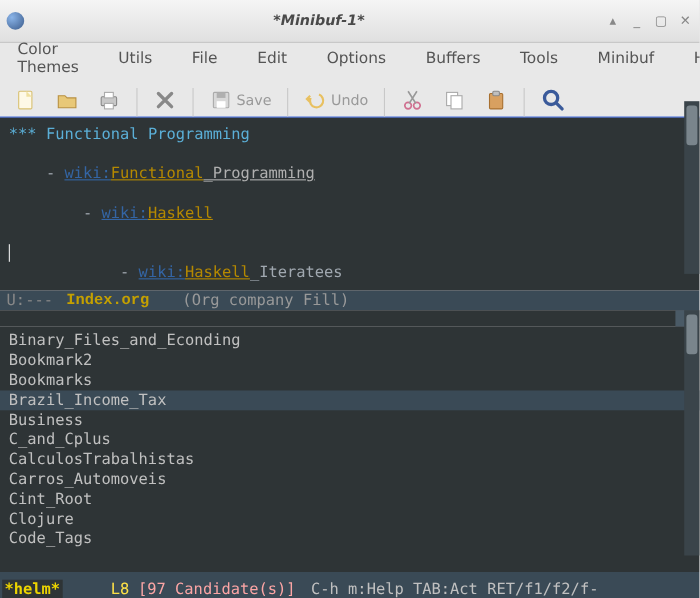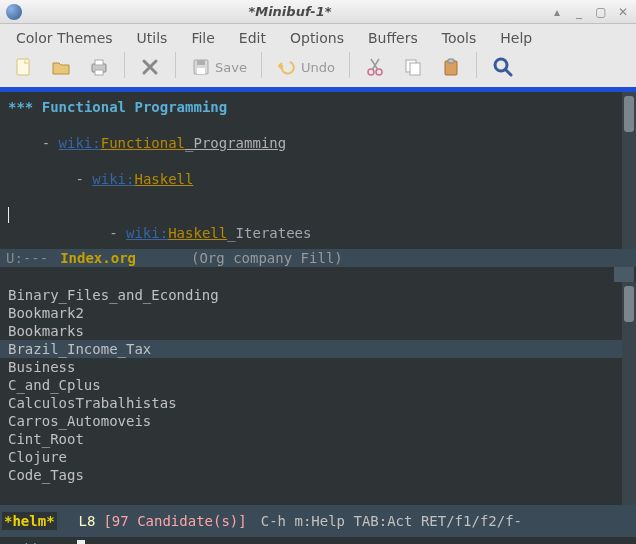--- a/index.html
+++ b/index.html
@@ -7,21 +7,21 @@
       width: 636px;
       height: 544px;
       font-family: "DejaVu Sans", sans-serif;
       font-size: 13px;
       background: #e8e8e8;
       overflow: hidden;
       position: relative;
     }
     
     .titlebar {
-      height: 24px;
+      height: 39px;
       background: linear-gradient(to bottom, #f5f5f5, #e0e0e0);
       display: flex;
       align-items: center;
       padding: 0 6px;
       border-bottom: 1px solid #c0c0c0;
     }
     .titlebar .app-icon {
       width: 16px; height: 16px;
       border-radius: 50%;
       background: radial-gradient(circle at 30% 30%, #8ab4e8, #3a5a8a);
@@ -50,37 +50,37 @@
       font-size: 12px;
       cursor: pointer;
     }
     
     .menubar {
       height: 28px;
       background: #e8e8e8;
       display: flex;
       align-items: center;
       padding: 0 6px;
-      gap: 4px;
+      gap: 16px;
       font-size: 14px;
       color: #555;
     }
     .menubar .menu-item {
       padding: 3px 10px;
       cursor: pointer;
     }
     
     .toolbar {
       height: 40px;
       background: #e8e8e8;
       display: flex;
-      align-items: flex-start;
+      align-items: flex-end;
       padding: 0 8px;
       gap: 8px;
-      border-bottom: 5px solid #1d4ed8;
+      border-bottom: 1px solid #1d4ed8;
     }
     .tool-btn {
       height: 30px;
       min-width: 30px;
       display: flex;
       align-items: center;
       justify-content: center;
       padding: 0 4px;
       cursor: pointer;
       border-radius: 3px;
@@ -106,21 +106,20 @@
       background: #2e3436;
       height: 157px;
       font-family: "DejaVu Sans Mono", monospace;
       font-size: 14px;
       line-height: 18px;
       padding: 6px 8px 0 8px;
       overflow: hidden;
     }
     .editor .heading {
       color: #5bafd7; 
-      font-weight: bold;
     }
     .editor .bullet {
       color: #a0a8b0;
     }
     .editor .link-prefix {
       color: #3465a4;
       text-decoration: underline;
     }
     .editor .link-name {
       color: #b58900;
@@ -144,23 +143,23 @@
       height: 18px;
       background: #3a4a56;
       color: #888;
       font-family: "DejaVu Sans Mono", monospace;
       font-size: 14px;
       line-height: 18px;
       padding: 0 6px;
       display: flex;
       align-items: center;
     }
-    .modeline1 .fname { color: #c4a000; font-weight: bold; margin: 0 12px 0 12px; }
+    .modeline1 .fname { color: #c4a000; font-weight: bold; margin: 0 0 0 12px; font-family: Liberation Mono, monospace; }
     .modeline1 .pos { margin-left: 40px; color: #999; }
-    .modeline1 .modes { margin-left: 43px; color: #999; }
+    .modeline1 .modes { margin-left: 30px; color: #999; }
     
     .sep-bar {
       height: 15px;
       background: #2e3436;
       position: relative;
     }
     .sep-bar::after {
       content: "";
       position: absolute;
       right: 2px;
@@ -201,21 +200,21 @@
       align-items: center;
       overflow: hidden;
       white-space: nowrap;
     }
     .helm-modeline .helm-label {
       color: #edd400;
       background: #2e3436;
       padding: 0 2px;
       font-weight: bold;
     }
-    .helm-modeline .line { color: #fef9c3; margin-left: 22px; }
+    .helm-modeline .line { color: #fde047; margin-left: 44px; }
     .helm-modeline .cand { color: #fca5a5; margin-left: 8px; }
     .helm-modeline .help { color: #c0c0c0; margin-left: 14px; }
     
     .minibuf {
       height: 21px;
       background: #2e3436;
       display: flex;
       align-items: center;
       padding: 0 6px;
       font-family: "DejaVu Sans Mono", monospace;
@@ -266,20 +265,21 @@
 </div>
 
 <div class="menubar">
   <div class="menu-item">Color Themes</div>
   <div class="menu-item">Utils</div>
   <div class="menu-item">File</div>
   <div class="menu-item">Edit</div>
   <div class="menu-item">Options</div>
   <div class="menu-item">Buffers</div>
   <div class="menu-item">Tools</div>
+  <div class="menu-item">Minibuf</div>
   <div class="menu-item">Help</div>
 </div>
 
 <div class="toolbar">
   <div class="tool-btn">
     <span class="ico">
       <svg width="22" height="22">
           <rect x="5" y="3" width="12" height="16" rx="1" fill="#fef9e7" stroke="#d8c070"></rect>
           <path d="M12 3 L17 8 L12 8 Z" fill="#f0e0a0"></path>
         </svg>

